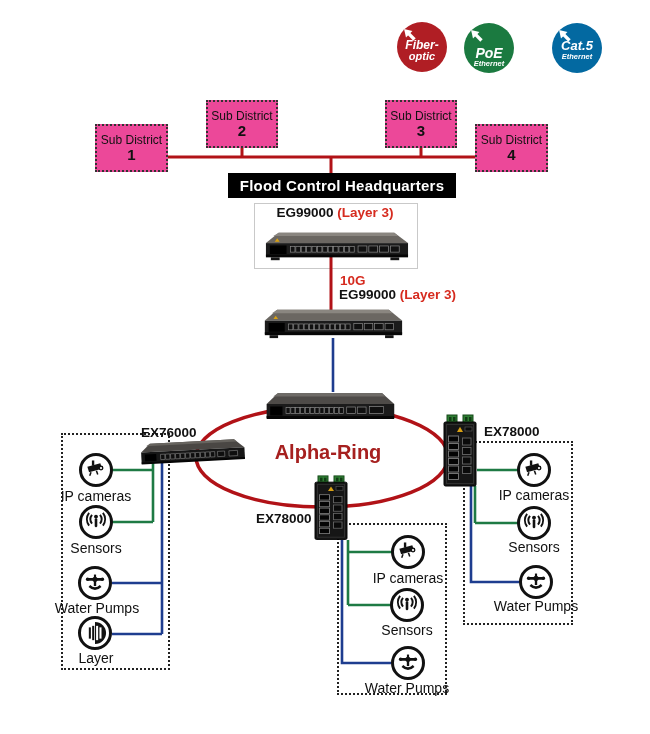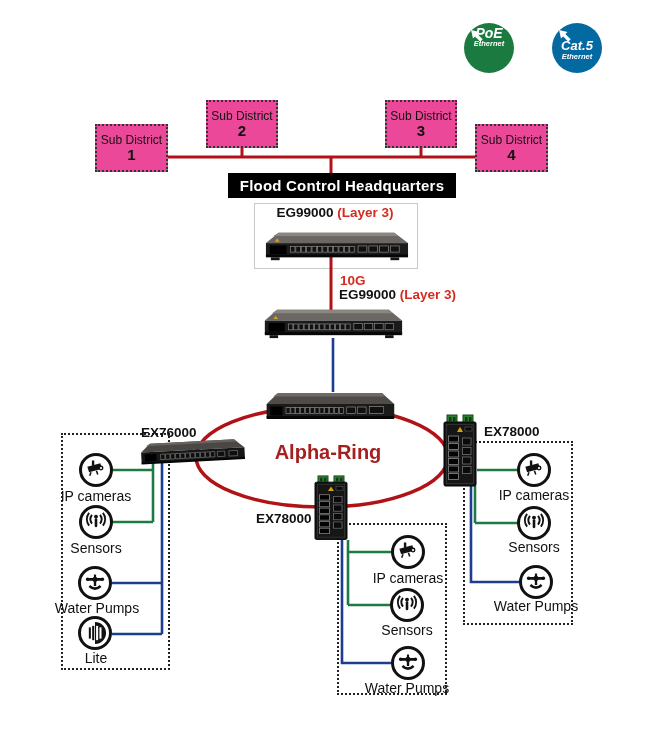--- a/index.html
+++ b/index.html
@@ -25,21 +25,21 @@
   .devlabel{position:absolute;z-index:4;font-size:14px;color:#111;white-space:nowrap;
             transform:translateX(-50%);}
   .switch{position:absolute;z-index:3;}
   .badge{position:absolute;z-index:2;width:50px;height:50px;border-radius:50%;color:#fff;
          text-align:center;box-sizing:border-box;}
   .badge .arrow{position:absolute;left:5px;top:5px;}
   .badge .bl1{margin-top:16px;font-weight:bold;font-style:italic;line-height:12px;}
   .badge .bl2{font-weight:bold;font-style:italic;line-height:9px;}
   .badge-fiber .bl1{font-size:12px;margin-top:17px;}
   .badge-fiber .bl2{font-size:11px;line-height:11px;}
-  .badge-poe .bl1{font-size:14px;margin-top:4px;}
+  .badge-poe .bl1{font-size:14px;margin-top:24px;}
   .badge-poe .bl2{font-size:7.5px;}
   .badge-cat5 .bl1{font-size:13px;margin-top:17px;}
   .badge-cat5 .bl2{font-size:7.5px;}
 </style>
 </head>
 <body>
 
 <div id="canvas">
 
   <svg class="layer" width="650" height="734">
@@ -60,20 +60,28 @@
       <path d="M471 486 V582 H519"></path>
     </g>
 
     <g stroke="#1e7a44" stroke-width="2.6" fill="none">
       <path d="M153 458 V522 M112 470 H153 M112 522 H153"></path>
       <path d="M348 540 V605 M348 552 H392 M348 605 H391"></path>
       <path d="M477 470 H518 M475 486 V523 M475 523 H518"></path>
     </g>
   </svg>
 
+  <div class="badge badge-fiber" style="left:397px;top:22px;background:#b01e24;">
+    <svg class="arrow" width="15" height="15" viewBox="0 0 18 18">
+      <line x1="8" y1="8" x2="15" y2="15" stroke="#fff" stroke-width="4"></line>
+      <polygon points="2.5,2.5 12.5,4.8 4.8,12.5" fill="#fff"></polygon>
+    </svg>
+    <div class="bl1">Fiber-</div>
+    <div class="bl2">optic</div>
+  </div>
   <div class="badge badge-poe" style="left:464px;top:23px;background:#1b7a40;">
     <svg class="arrow" width="15" height="15" viewBox="0 0 18 18">
       <line x1="8" y1="8" x2="15" y2="15" stroke="#fff" stroke-width="4"></line>
       <polygon points="2.5,2.5 12.5,4.8 4.8,12.5" fill="#fff"></polygon>
     </svg>
     <div class="bl1">PoE</div>
     <div class="bl2">Ethernet</div>
   </div>
   <div class="badge badge-cat5" style="left:552px;top:23px;background:#0369a1;">
     <svg class="arrow" width="15" height="15" viewBox="0 0 18 18">
@@ -344,21 +352,21 @@
   <div class="devicon" style="left:78px;top:616px;">
     <svg width="26" height="26" viewBox="0 0 24 24">
       <path d="M12,1.8 A10.2,10.2 0 0 1 12,22.2 Z" fill="#111"></path>
       <rect x="6.3" y="6.8" width="1.9" height="10.4" fill="#111"></rect>
       <rect x="9.4" y="5.4" width="1.9" height="13.2" fill="#111"></rect>
       <rect x="13" y="5.4" width="1.9" height="13.2" fill="#fff"></rect>
       <rect x="16.1" y="6.8" width="1.9" height="10.4" fill="#fff"></rect>
     </svg>
   </div>
   <div class="devlabel" style="left:96px;top:650px;">
-    <span>Lite</span>
+    <span>Layer</span>
   </div>
 
   <div class="devicon" style="left:391px;top:535px;">
     <svg width="26" height="26" viewBox="0 0 24 24">
       <path d="M8.2,3.2 L10.4,3.2 L10.4,8 L8.2,8 Z" fill="#111"></path>
       <path d="M4,9 L16,5.8 L17.6,10.8 L5.6,14 Z" fill="#111"></path>
       <circle cx="16.6" cy="10.2" r="2.3" fill="#111"></circle>
       <circle cx="16.6" cy="10.2" r="1" fill="#fff"></circle>
       <path d="M7.4,14 L6.2,17.4 M12.4,12.8 L13.6,16.2" stroke="#111" stroke-width="1.4" fill="none"></path>
     </svg>

